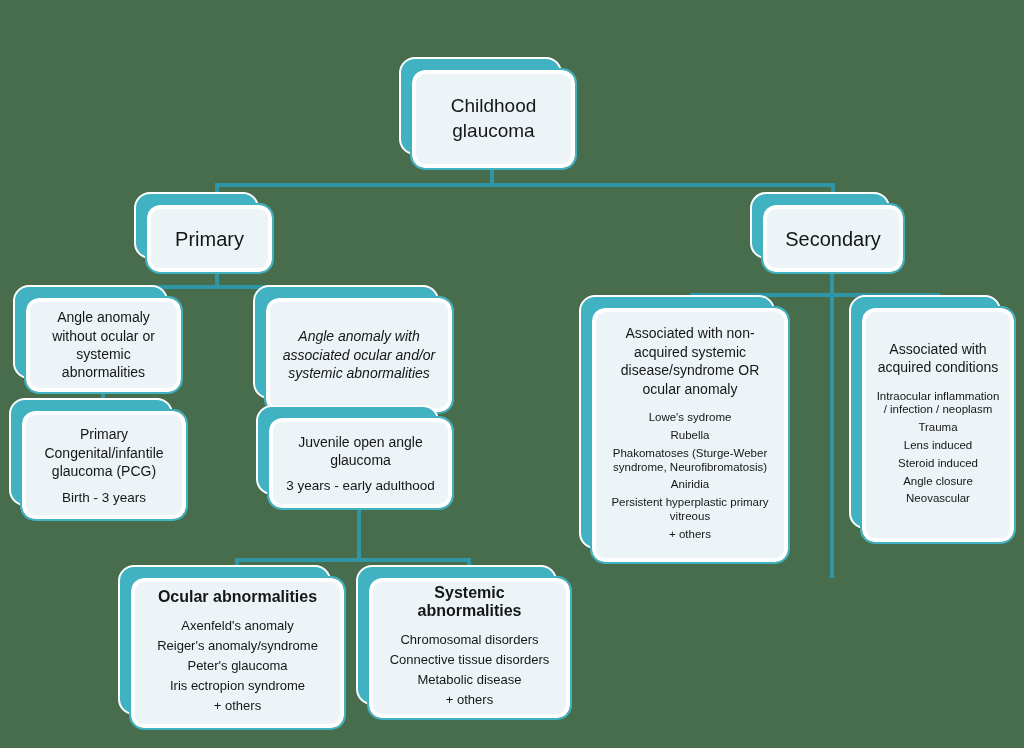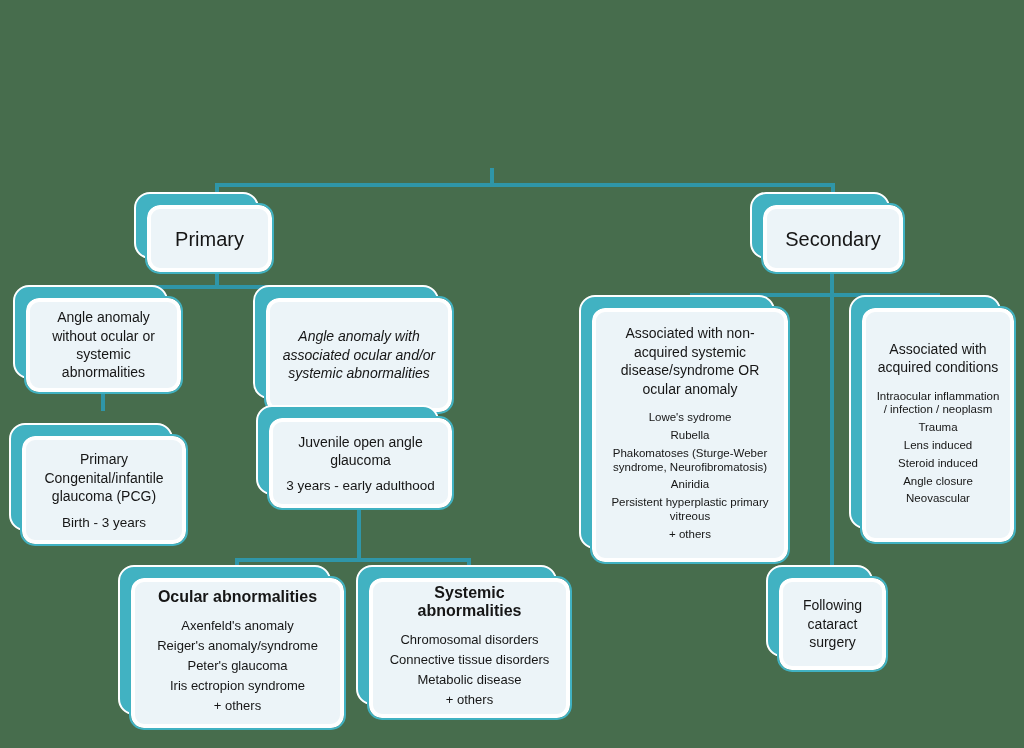--- a/index.html
+++ b/index.html
@@ -64,20 +64,26 @@
   <div class="connector" style="left:357px;top:508px;width:4px;height:54px;"></div>
   <div class="connector" style="left:235px;top:558px;width:236px;height:4px;"></div>
   <div class="connector" style="left:235px;top:560px;width:4px;height:18px;"></div>
   <div class="connector" style="left:467px;top:560px;width:4px;height:18px;"></div>
 
   <div class="connector" style="left:830px;top:272px;width:4px;height:306px;"></div>
   <div class="connector" style="left:690px;top:293px;width:250px;height:4px;"></div>
   <div class="connector" style="left:690px;top:295px;width:4px;height:13px;"></div>
   <div class="connector" style="left:936px;top:295px;width:4px;height:13px;"></div>
 
+  <div class="node" style="left:412px;top:70px;width:163px;height:98px;">
+    <div class="shadow"></div>
+    <div class="box">
+      <div class="title t-lg">Childhood glaucoma</div>
+    </div>
+  </div>
 
   <div class="node" style="left:147px;top:205px;width:125px;height:67px;">
     <div class="shadow"></div>
     <div class="box">
       <div class="title t-xl">Primary</div>
     </div>
   </div>
 
   <div class="node" style="left:763px;top:205px;width:140px;height:67px;">
     <div class="shadow"></div>
@@ -93,21 +99,21 @@
     </div>
   </div>
 
   <div class="node" style="left:266px;top:298px;width:186px;height:114px;font-style:italic;">
     <div class="shadow"></div>
     <div class="box">
       <div class="title t-md">Angle anomaly with associated ocular and/or systemic abnormalities</div>
     </div>
   </div>
 
-  <div class="node" style="left:22px;top:411px;width:164px;height:108px;margin-top:25px;">
+  <div class="node" style="left:22px;top:411px;width:164px;height:108px;">
     <div class="shadow"></div>
     <div class="box">
       <div class="title t-md">Primary Congenital/infantile glaucoma (PCG)</div>
       <div class="subtitle">Birth - 3 years</div>
     </div>
   </div>
 
   <div class="node" style="left:269px;top:418px;width:183px;height:90px;">
     <div class="shadow"></div>
     <div class="box">
@@ -166,20 +172,14 @@
           <div class="item">Intraocular inflammation / infection / neoplasm</div>
           <div class="item">Trauma</div>
           <div class="item">Lens induced</div>
           <div class="item">Steroid induced</div>
           <div class="item">Angle closure</div>
           <div class="item">Neovascular</div>
         </div>
     </div>
   </div>
 
-  <div class="node" style="left:779px;top:578px;width:107px;height:92px;">
-    <div class="shadow"></div>
-    <div class="box">
-      <div class="title t-md">Following cataract surgery</div>
-    </div>
-  </div>
 
 </div>
 
 </body></html>

